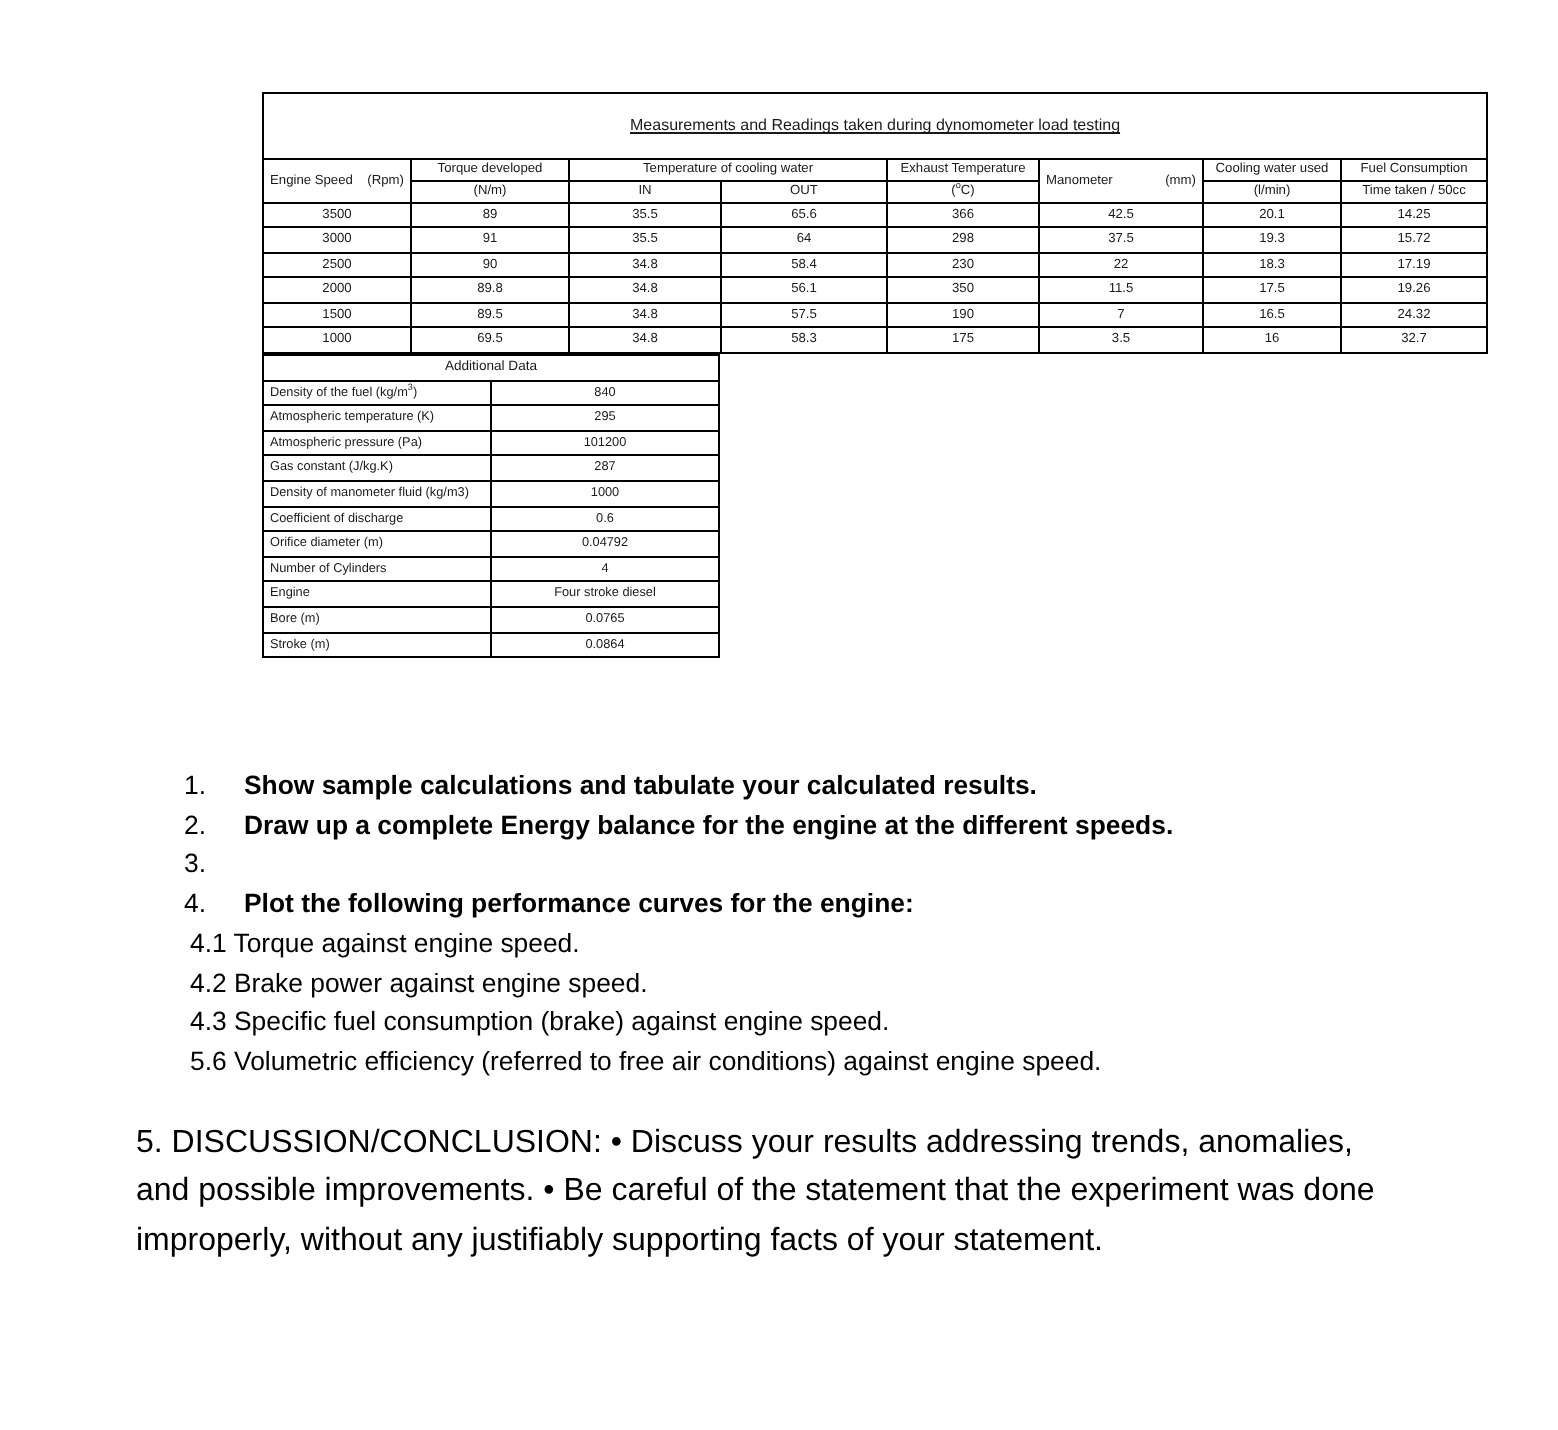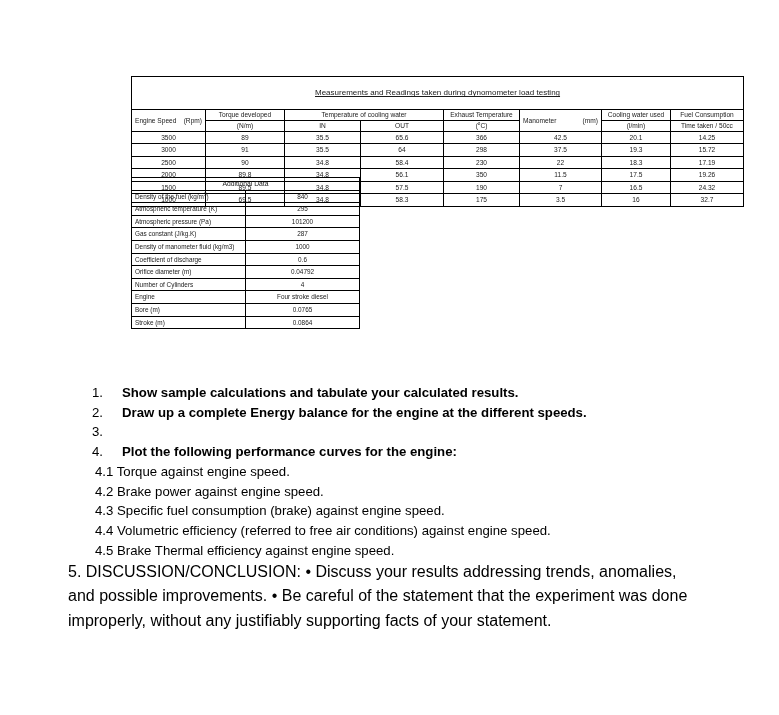--- a/index.html
+++ b/index.html
@@ -15,21 +15,20 @@
     color: #000000;
     overflow: hidden;
   }
 
   
   .main-table-wrap {
     position: absolute;
     left: 131px;
     top: 46px;
     width: 604px;
-    margin-top: 30px;
   }
   table.main-table {
     width: 100%;
     border-collapse: collapse;
     table-layout: fixed;
   }
   table.main-table th,
   table.main-table td {
     border: 1px solid #000000;
     font-size: 6.6px;
@@ -299,17 +298,16 @@
     <span class="q-num">3.</span>
   </div>
   <div class="q-item">
     <span class="q-num">4.</span>
     <span class="q-text">Plot the following performance curves for the engine:</span>
   </div>
 
   <div class="sub-item">4.1  Torque against engine speed.</div>
   <div class="sub-item">4.2  Brake power against engine speed.</div>
   <div class="sub-item">4.3  Specific fuel consumption (brake) against engine speed.</div>
-  <div class="sub-item">4.4  Volumetric efficiency (referred to free air conditions) against engine speed.</div>
-  <div class="sub-item">4.5   Brake Thermal efficiency against engine speed.</div>
+  <div class="sub-item">5.6  Volumetric efficiency (referred to free air conditions) against engine speed.</div>
 </div>
 
 <div class="para">5. DISCUSSION/CONCLUSION: • Discuss your results addressing trends, anomalies, and possible improvements. • Be careful of the statement that the experiment was done improperly, without any justifiably supporting facts of your statement.</div>
 
 </body></html>

